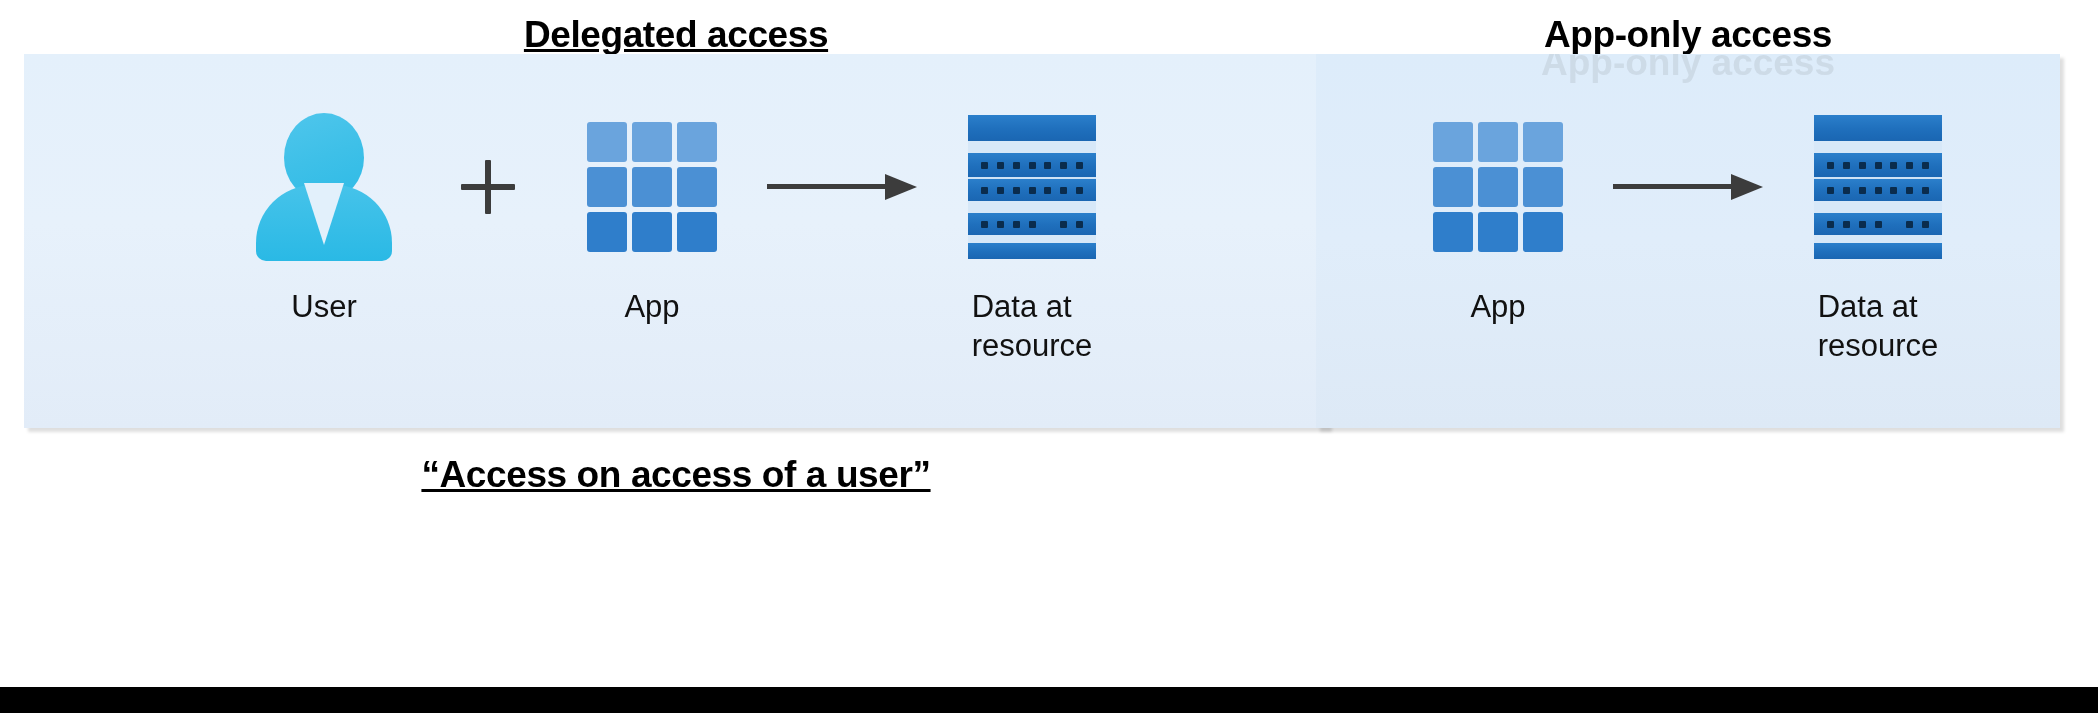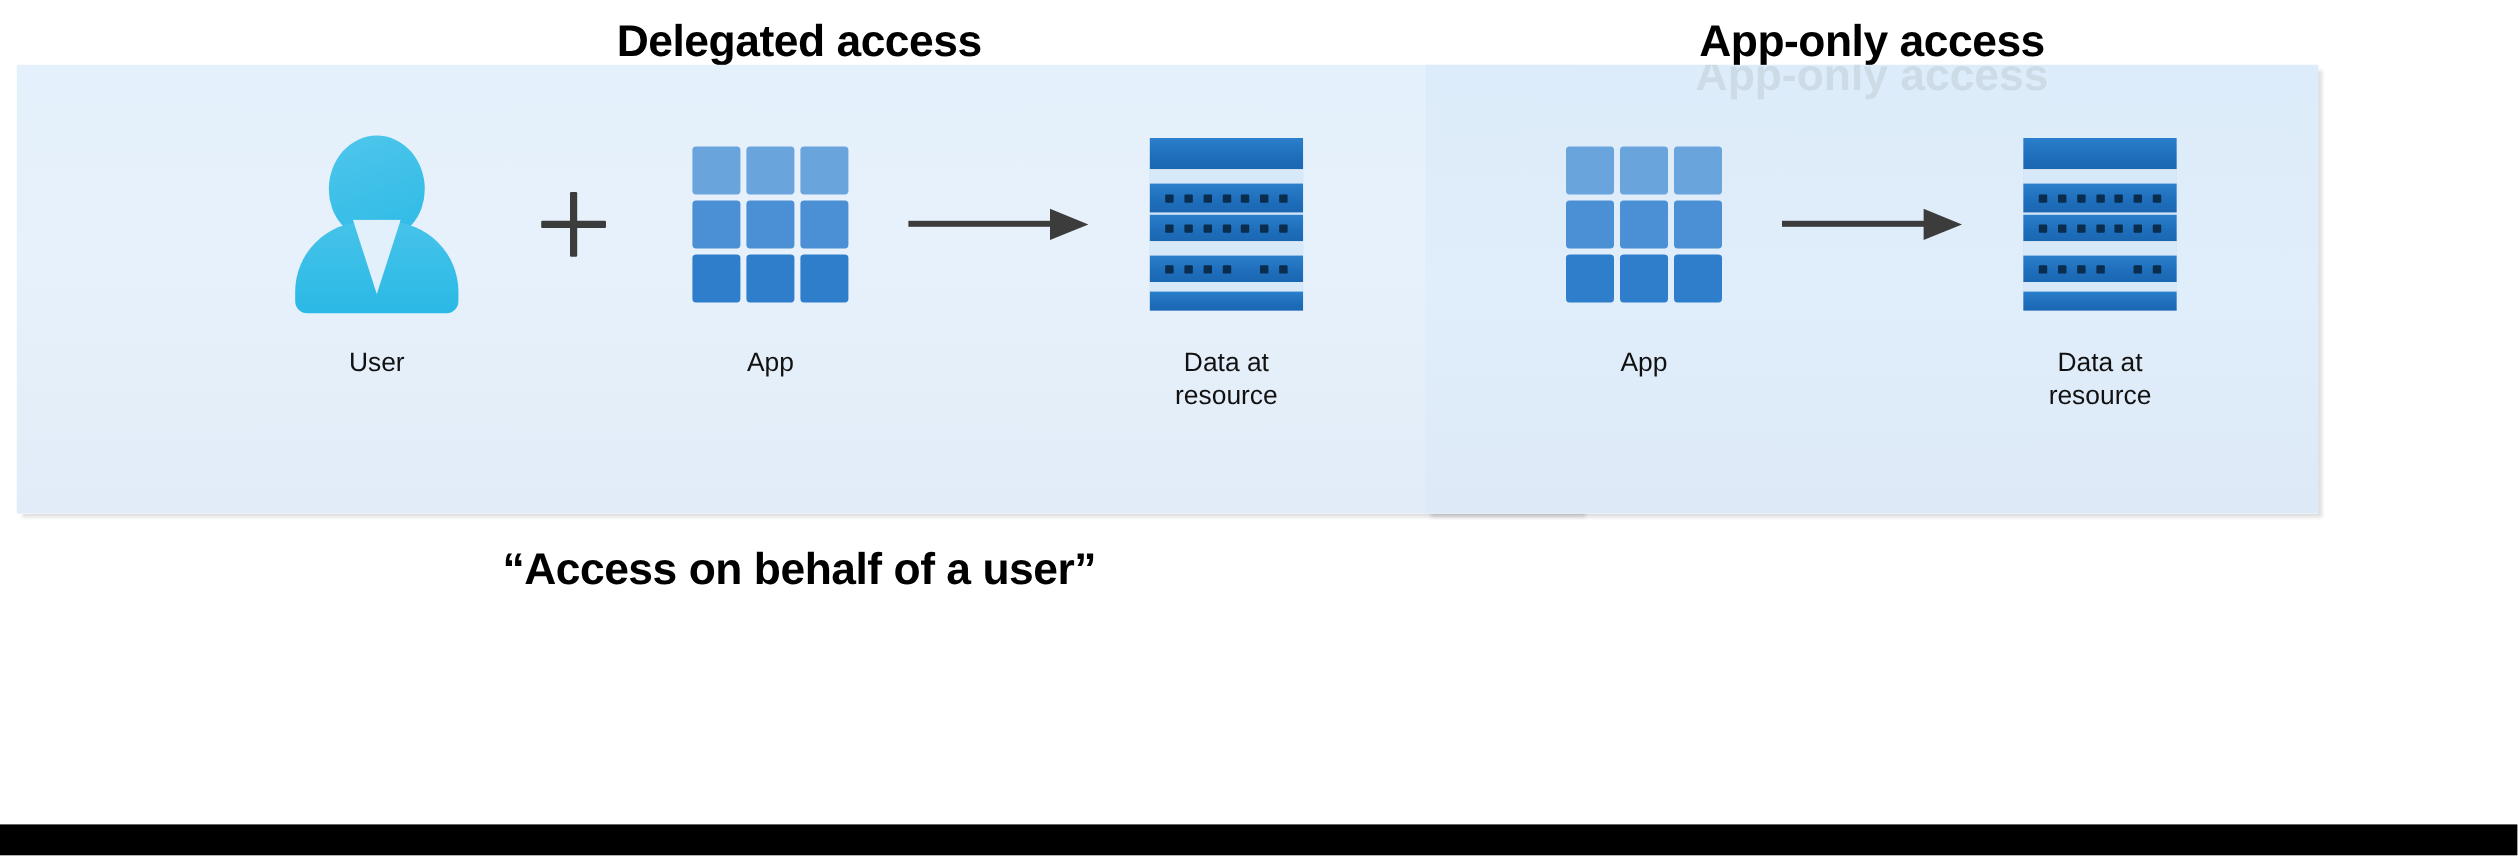--- a/index.html
+++ b/index.html
@@ -20,22 +20,22 @@
     left: 0; top: 0;
     width: 2098px;
     height: 713px;
   }
 
   
   .panel-col {
     position: absolute;
     top: 0;
   }
-  .panel-col.left  { left: 14px;   width: 1304px; }
-  .panel-col.right { left: 1188px; width: 744px;  }
+  .panel-col.left  { left: 24px;   width: 1304px; text-decoration: underline; }
+  .panel-col.right { left: 1316px; width: 744px;  }
 
   .panel-title {
     text-align: center;
     font-weight: bold;
     font-size: 37px;
     color: #000000;
     letter-spacing: -0.4px;
     line-height: 1;
     padding-top: 16px;
     height: 54px;
@@ -95,23 +95,22 @@
     width: 200px;
   }
   .figure .glyph {
     height: 150px;
     display: flex;
     align-items: center;
     justify-content: center;
   }
   .figure .caption {
     margin-top: 26px;
-    font-size: 22px;
+    font-size: 31px;
     color: #111111;
-    text-align: center;
     line-height: 1.25;
     white-space: pre-line;
   }
 
   .spacer-plus, .spacer-arrow {
     display: flex;
     align-items: center;
     justify-content: center;
     height: 150px;
   }
@@ -339,21 +338,21 @@
               <div class="band plain" style="top:128px; height:16px;"></div>
             </div>
           </div>
           <div class="caption">Data at
 resource</div>
         </div>
 
       </div>
     </div>
 
-    <div class="panel-caption">“Access on behalf of a user”</div>
+    <div class="panel-caption">“Access on access of a user”</div>
   </div>
 
   <div class="panel-col right">
 
     <div class="panel-title">App-only access</div>
 
     <div class="panel-box">
 
       <div class="ghost-title">App-only access</div>
 

